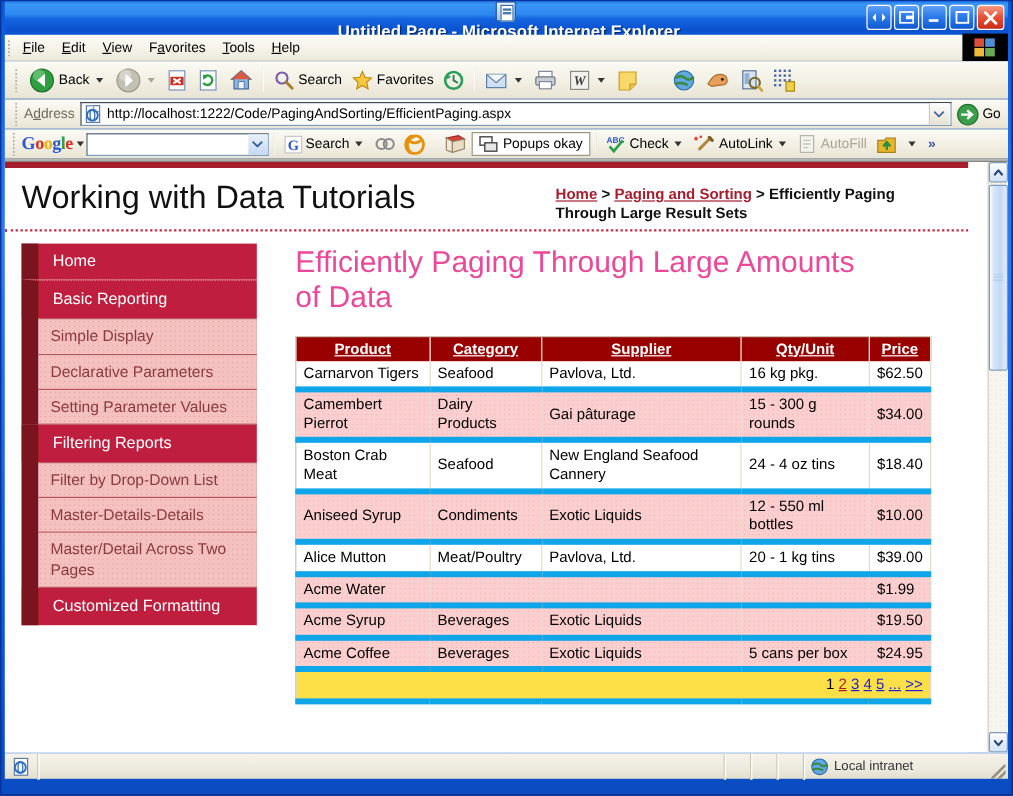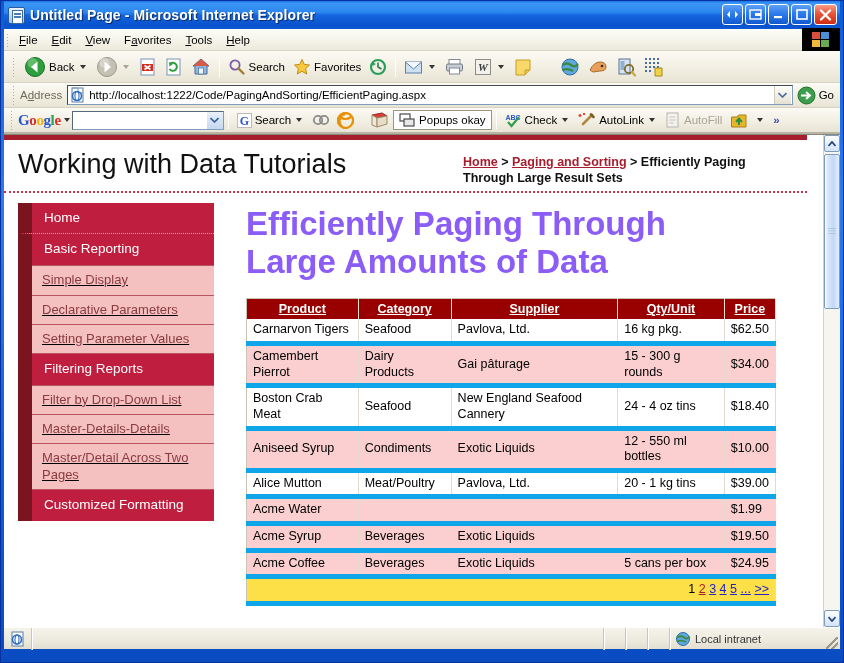--- a/index.html
+++ b/index.html
@@ -21,20 +21,21 @@
   }
 
   
   .titlebar {
     height: 28px; position: relative;
     display: flex; align-items: center;
     padding-left: 4px;
     background: linear-gradient(to bottom,
       #1B73E8 0%, #3C96F5 8%, #2C87F0 40%, #1464DF 52%,
       #0A51CE 88%, #0E59D4 100%);
+    flex-direction: column;
   }
   .title-icon {
     width: 17px; height: 17px; margin-right: 5px;
     background: linear-gradient(to bottom, #eaf2fd, #9cc4ef);
     border: 1px solid #2a5a9a; border-radius: 2px;
     position: relative; flex: none;
   }
   .title-icon:before {
     content: ""; position: absolute; left: 3px; top: 2px;
     width: 9px; height: 12px;
@@ -214,36 +215,36 @@
 
   
   .sidebar { width: 210px; flex: none; padding-left: 14px; }
   .nav-top {
     background: #bf1e3e; color: #fff; font-size: 13.5px;
     padding: 7px 8px 7px 12px; line-height: 1.25;
     border-left: 14px solid #7a1520;
     cursor: pointer;
   }
   .nav-top + .nav-top { border-top: 1px dotted #e9a0ad; }
-  .nav-sub-wrap { border-left: 14px solid #7a1520; background:#a3a3a3;text-decoration:underline; }
+  .nav-sub-wrap { border-left: 14px solid #7a1520; background:#a3a3a3; }
   .nav-sub {
     background: #f4c0c0;
     background-image: radial-gradient(circle, #e29898 0.5px, transparent 0.6px);
     background-size: 4px 4px;
     color: #8a3b42; font-size: 13px;
     padding: 6px 8px 6px 10px; line-height: 1.25;
     border-bottom: 1px solid #b85560; cursor: pointer;
   }
   .nav-sub:first-child { border-top: 1px solid #b85560; }
 
   
   .content { flex: 1; padding: 0 18px 0 32px; min-width: 0; }
   .content h1 {
-    margin: 2px 0 16px 0; font-size: 33px; line-height: 1.18;
-    color: #8b5cf6; font-weight: bold; max-width: 480px;
+    margin: 2px 0 16px 0; font-size: 25px; line-height: 1.18;
+    color: #ec4899; font-weight: normal; max-width: 480px;
   }
 
   
   table.grid {
     border-collapse: collapse; width: 530px;
     font-size: 12.5px; color: #000;
     border: 1px solid #c9c4b5;
   }
   table.grid th {
     background: #990000; color: #fff; font-weight: bold;

